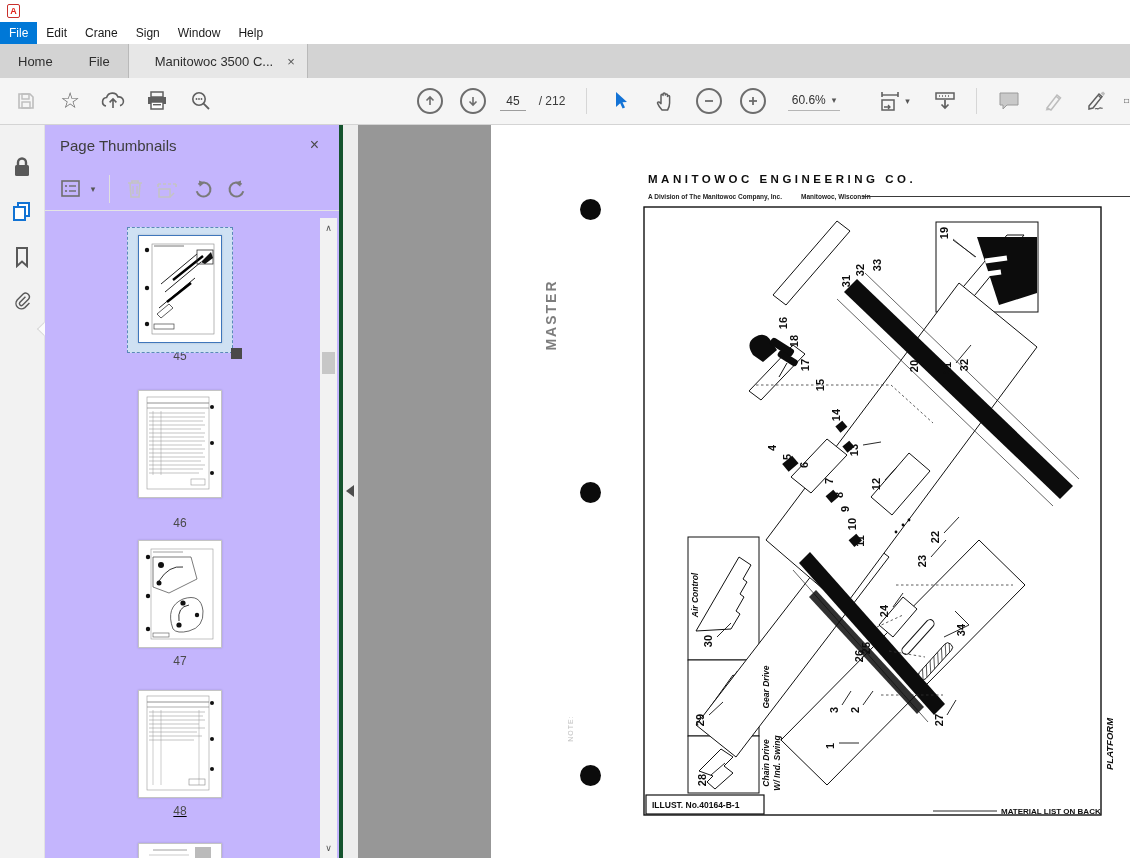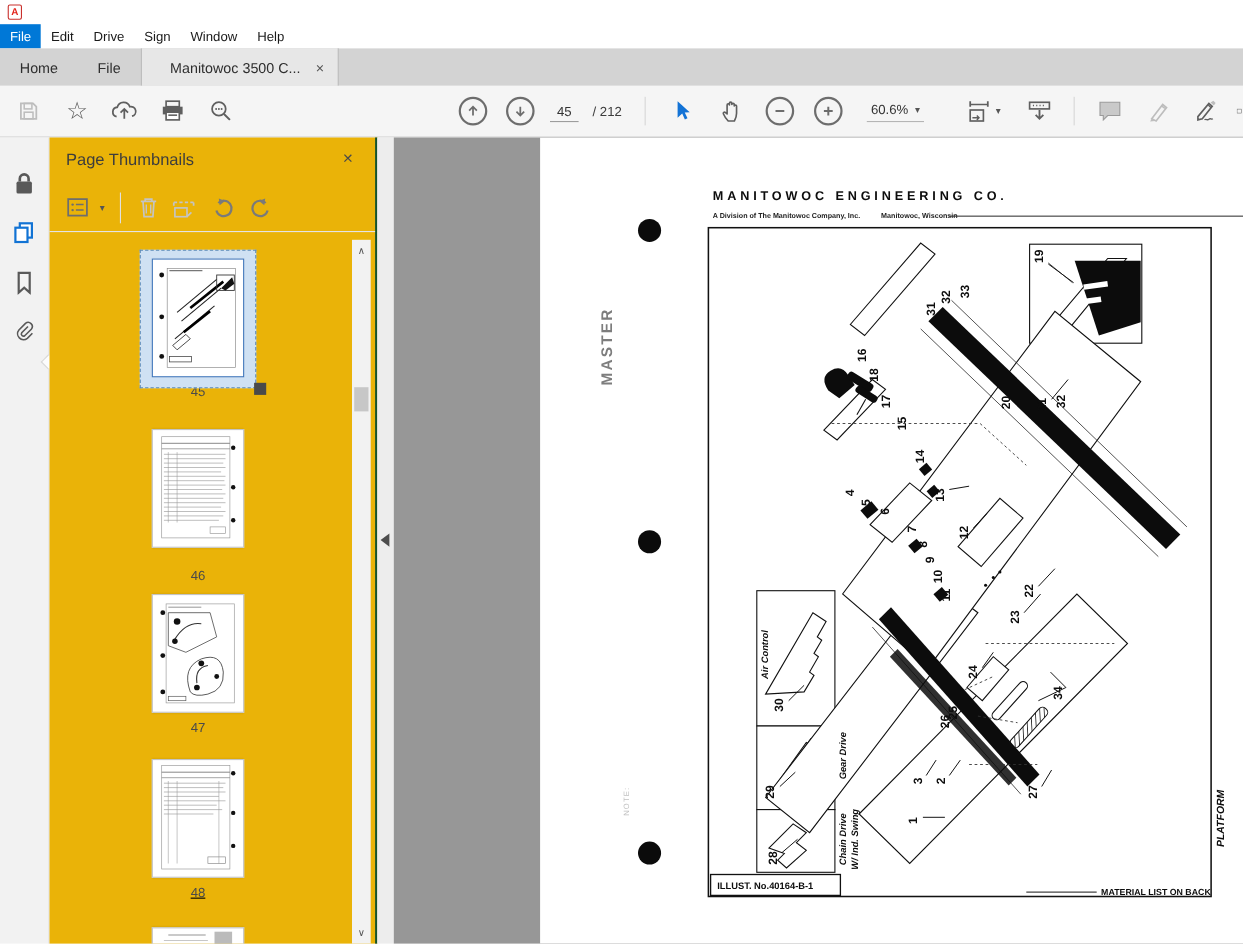--- a/index.html
+++ b/index.html
@@ -32,21 +32,21 @@
   #page-field { border-bottom:1px solid #9d9d9d; padding:2px 6px; font-size:12px; color:#333; }
   #zoom-field { border-bottom:1px solid #b5b5b5; padding:2px 4px 3px 4px; font-size:12px; color:#333; display:flex; align-items:center; gap:6px; }
   .caret { font-size:9px; color:#555; }
 
   
   #rail { position:absolute; left:0; top:125px; width:45px; height:733px; background:#f2f2f2; border-right:1px solid #e2e2e2; }
   .rail-ic { position:absolute; left:11px; width:22px; height:24px; display:flex; align-items:center; justify-content:center; }
   #rail-notch { position:absolute; left:39px; top:199px; width:10px; height:10px; background:#fcfcfc; border-left:1px solid #d8d8d8; border-bottom:1px solid #d8d8d8; transform:rotate(45deg); }
 
   
-  #panel { position:absolute; left:45px; top:125px; width:298px; height:733px; background:#eab308; border-right:2px solid #14532d; }
+  #panel { position:absolute; left:45px; top:125px; width:298px; height:733px; background:#c4b5fd; border-right:4px solid #14532d; }
   #panel-title { position:absolute; left:15px; top:12px; font-size:15px; color:#3d3d3d; }
   #panel-close { position:absolute; right:20px; top:11px; font-size:16px; color:#4a4a4a; cursor:pointer; }
   #panel-tools { position:absolute; left:0; top:42px; width:100%; height:44px; border-bottom:1px solid #e4e4e4; }
   .ptool { position:absolute; top:8px; display:flex; align-items:center; justify-content:center; width:28px; height:28px; }
   #thumb-scroll { position:absolute; left:275px; top:93px; width:17px; bottom:0; background:#f2f2f2; }
   #thumb-scroll .sb-arrow { position:absolute; left:0; width:17px; height:16px; color:#555; font-size:9px; text-align:center; line-height:16px; }
   #sb-thumb { position:absolute; left:2px; top:134px; width:13px; height:22px; background:#c7c7c7; }
 
   .thumb-wrap { position:absolute; left:0; width:270px; display:flex; flex-direction:column; align-items:center; }
   .thumb-page { width:84px; height:108px; background:#fff; border:1px solid #c4c4c4; box-shadow:0 0 2px rgba(0,0,0,.18); position:relative; }
@@ -86,21 +86,21 @@
 
 <div id="app">
 
   <div id="titlebar">
     <div id="acro-icon">A</div>
   </div>
 
   <div id="menubar">
     <div class="menu-item active">File</div>
     <div class="menu-item">Edit</div>
-    <div class="menu-item">Drive</div>
+    <div class="menu-item">Crane</div>
     <div class="menu-item">Sign</div>
     <div class="menu-item">Window</div>
     <div class="menu-item">Help</div>
   </div>
 
   <div id="tabbar">
     <div class="tab">Home</div>
     <div class="tab">File</div>
     <div class="tab doc">
       <span>Manitowoc 3500 C...</span>

